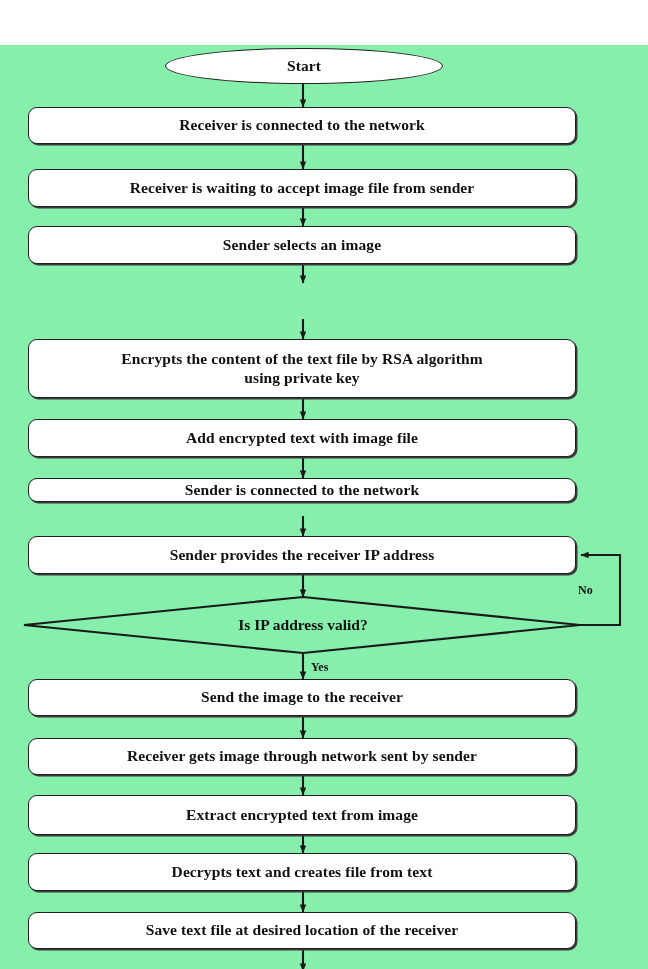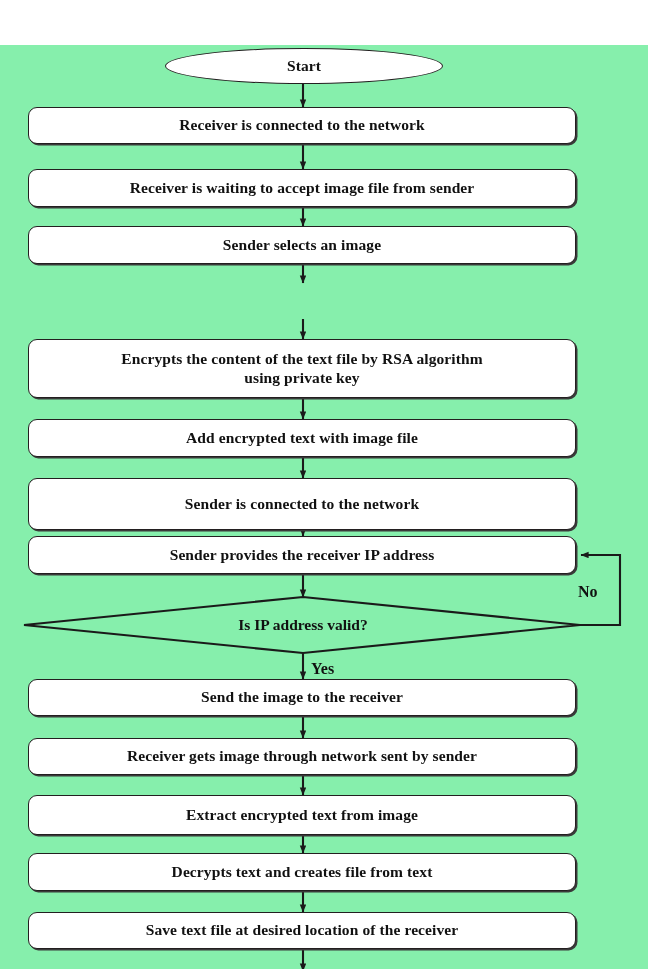--- a/index.html
+++ b/index.html
@@ -59,21 +59,21 @@
     justify-content: center;
     color: #111111;
     font-weight: bold;
     font-size: 15.5px;
     background: transparent;
   }
   .branch-label {
     position: absolute;
     color: #111111;
     font-weight: bold;
-    font-size: 16px;
+    font-size: 12px;
     white-space: nowrap;
   }
   .node-text {
     display: block;
     white-space: pre-line;
   }
 </style>
 </head>
 <body>
 
@@ -127,21 +127,21 @@
 
   <div class="node process" style="left:28px; top:294px; width:548px; height:59px;">
     <span class="node-text">Encrypts the content of the text file by RSA algorithm
 using private key</span>
   </div>
 
   <div class="node process" style="left:28px; top:374px; width:548px; height:38px;">
     <span class="node-text">Add encrypted text with image file</span>
   </div>
 
-  <div class="node process" style="left:28px; top:433px; width:548px; height:52px;">
+  <div class="node process" style="left:28px; top:433px; width:548px; height:24px;">
     <span class="node-text">Sender is connected to the network</span>
   </div>
 
   <div class="node process" style="left:28px; top:491px; width:548px; height:38px;">
     <span class="node-text">Sender provides the receiver IP address</span>
   </div>
 
   <div class="decision-label" style="left:160px; top:566px; width:286px; height:28px;">
     <span class="node-text">Is IP address valid?</span>
   </div>

